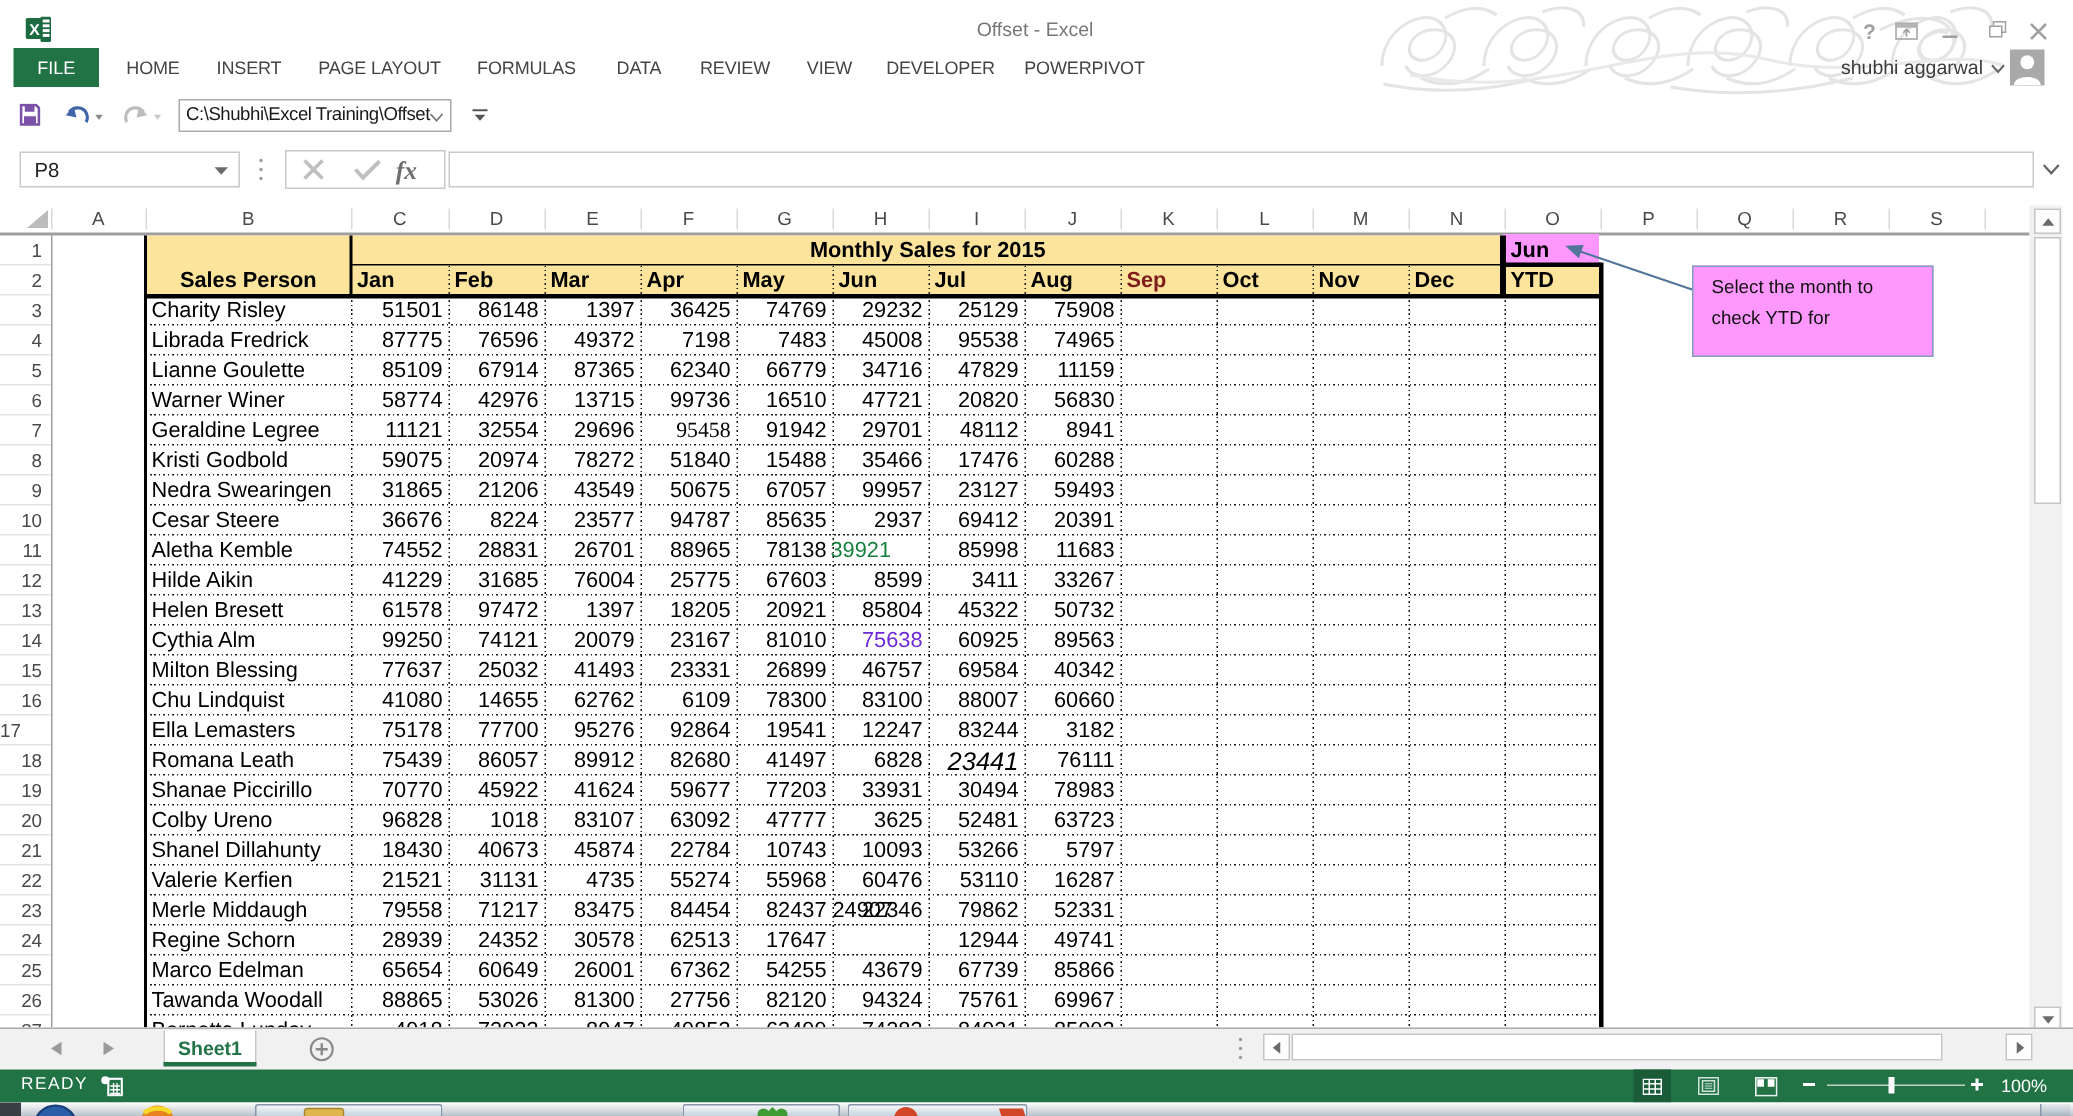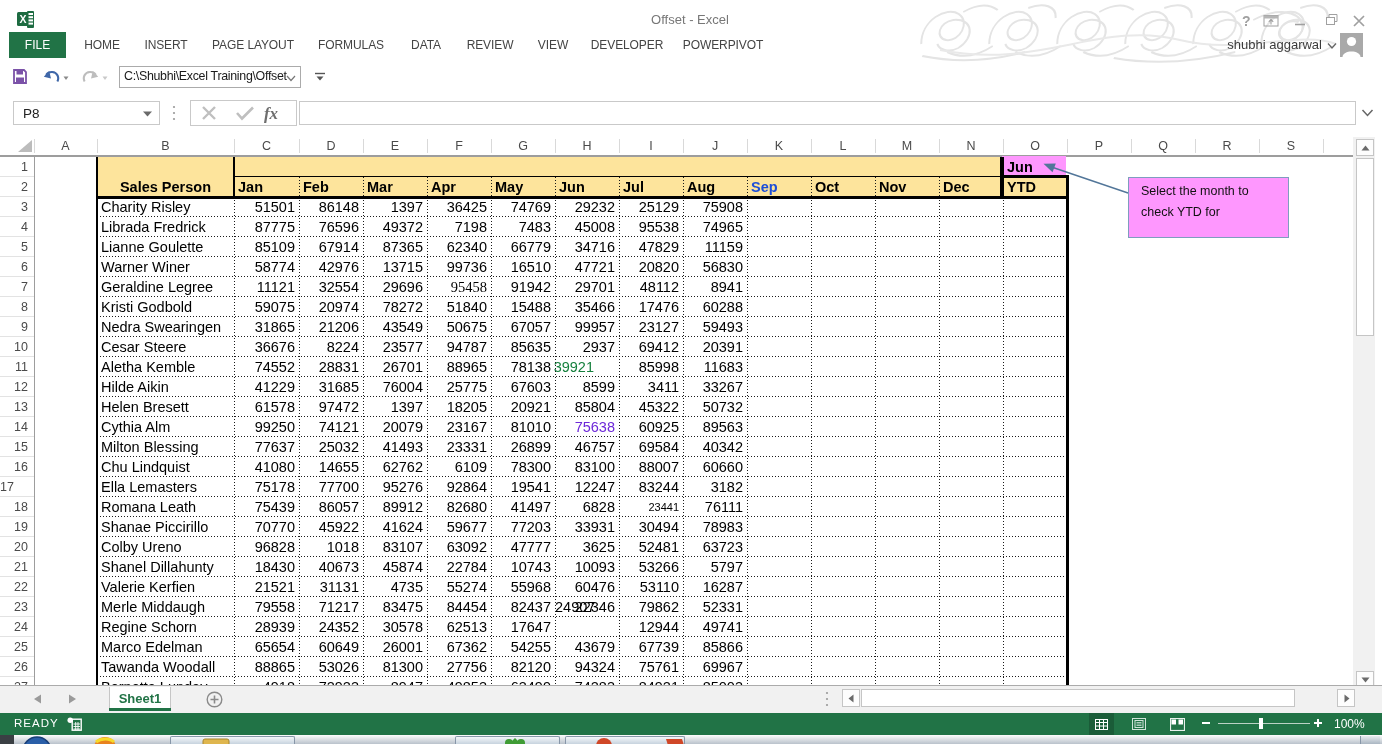--- a/index.html
+++ b/index.html
@@ -221,30 +221,31 @@
 <div class="abs" style="left:0px;top:656px;width:34px;height:1px;background:#e3e3e3;"></div>
 <div class="abs" style="left:0px;top:657px;width:28px;height:20px;font-size:12.5px;color:#4a4a4a;text-align:right;line-height:20px;overflow:hidden;">26</div>
 <div class="abs" style="left:0px;top:676px;width:34px;height:1px;background:#e3e3e3;"></div>
 <div class="abs" style="left:0px;top:677px;width:28px;height:8px;font-size:12.5px;color:#4a4a4a;text-align:right;line-height:20px;overflow:hidden;">27</div>
 <div class="abs" style="left:34px;top:157px;width:1px;height:528px;background:#9d9d9d;"></div>
 <div class="abs" style="left:97px;top:157px;width:137px;height:40px;background:#fde49c;"></div>
 <div class="abs" style="left:234px;top:157px;width:769px;height:20px;background:#fde49c;"></div>
 <div class="abs" style="left:1002px;top:156px;width:64px;height:20px;background:#fe97fe;"></div>
 <div class="abs" style="left:234px;top:177px;width:833px;height:20px;background:#fde49c;"></div>
 <div class="abs" style="left:97px;top:177px;width:137px;height:20px;font-size:14.5px;font-weight:bold;color:#000;text-align:center;line-height:20px;">Sales Person</div>
+<div class="abs" style="left:234px;top:157px;width:769px;height:20px;font-size:14.5px;font-weight:bold;color:#000;text-align:center;line-height:21px;">Monthly Sales for 2015</div>
 <div class="abs" style="left:1007px;top:157px;width:60px;height:20px;font-size:14.5px;font-weight:bold;color:#000;line-height:21px;">Jun</div>
 <div class="abs" style="left:238px;top:177px;width:61px;height:20px;font-size:14.5px;font-weight:bold;color:#000;line-height:21px;">Jan</div>
 <div class="abs" style="left:303px;top:177px;width:60px;height:20px;font-size:14.5px;font-weight:bold;color:#000;line-height:21px;">Feb</div>
 <div class="abs" style="left:367px;top:177px;width:60px;height:20px;font-size:14.5px;font-weight:bold;color:#000;line-height:21px;">Mar</div>
 <div class="abs" style="left:431px;top:177px;width:60px;height:20px;font-size:14.5px;font-weight:bold;color:#000;line-height:21px;">Apr</div>
 <div class="abs" style="left:495px;top:177px;width:60px;height:20px;font-size:14.5px;font-weight:bold;color:#000;line-height:21px;">May</div>
 <div class="abs" style="left:559px;top:177px;width:60px;height:20px;font-size:14.5px;font-weight:bold;color:#000;line-height:21px;">Jun</div>
 <div class="abs" style="left:623px;top:177px;width:60px;height:20px;font-size:14.5px;font-weight:bold;color:#000;line-height:21px;">Jul</div>
 <div class="abs" style="left:687px;top:177px;width:60px;height:20px;font-size:14.5px;font-weight:bold;color:#000;line-height:21px;">Aug</div>
-<div class="abs" style="left:751px;top:177px;width:60px;height:20px;font-size:14.5px;font-weight:bold;color:#1d4ed8;line-height:21px;">Sep</div>
+<div class="abs" style="left:751px;top:177px;width:60px;height:20px;font-size:14.5px;font-weight:bold;color:#7f1d1d;line-height:21px;">Sep</div>
 <div class="abs" style="left:815px;top:177px;width:60px;height:20px;font-size:14.5px;font-weight:bold;color:#000;line-height:21px;">Oct</div>
 <div class="abs" style="left:879px;top:177px;width:60px;height:20px;font-size:14.5px;font-weight:bold;color:#000;line-height:21px;">Nov</div>
 <div class="abs" style="left:943px;top:177px;width:60px;height:20px;font-size:14.5px;font-weight:bold;color:#000;line-height:21px;">Dec</div>
 <div class="abs" style="left:1007px;top:177px;width:60px;height:20px;font-size:14.5px;font-weight:bold;color:#000;line-height:21px;">YTD</div>
 <div class="abs" style="left:234px;top:176px;width:833px;height:1px;background:#000;"></div>
 <div class="abs" style="left:299px;top:177px;width:1px;height:20px;background:repeating-linear-gradient(180deg,#1a1a1a 0,#1a1a1a 1px,transparent 1px,transparent 3px);"></div>
 <div class="abs" style="left:363px;top:177px;width:1px;height:20px;background:repeating-linear-gradient(180deg,#1a1a1a 0,#1a1a1a 1px,transparent 1px,transparent 3px);"></div>
 <div class="abs" style="left:427px;top:177px;width:1px;height:20px;background:repeating-linear-gradient(180deg,#1a1a1a 0,#1a1a1a 1px,transparent 1px,transparent 3px);"></div>
 <div class="abs" style="left:491px;top:177px;width:1px;height:20px;background:repeating-linear-gradient(180deg,#1a1a1a 0,#1a1a1a 1px,transparent 1px,transparent 3px);"></div>
 <div class="abs" style="left:555px;top:177px;width:1px;height:20px;background:repeating-linear-gradient(180deg,#1a1a1a 0,#1a1a1a 1px,transparent 1px,transparent 3px);"></div>
@@ -389,21 +390,21 @@
 <div class="abs" style="left:555px;top:477px;width:60px;height:20px;font-size:14.5px;color:#000;line-height:21.5px;text-align:right;">12247</div>
 <div class="abs" style="left:619px;top:477px;width:60px;height:20px;font-size:14.5px;color:#000;line-height:21.5px;text-align:right;">83244</div>
 <div class="abs" style="left:683px;top:477px;width:60px;height:20px;font-size:14.5px;color:#000;line-height:21.5px;text-align:right;">3182</div>
 <div class="abs" style="left:101px;top:497px;width:131px;height:20px;font-size:14.5px;color:#000;line-height:21.5px;white-space:nowrap;">Romana Leath</div>
 <div class="abs" style="left:234px;top:497px;width:61px;height:20px;font-size:14.5px;color:#000;line-height:21.5px;text-align:right;">75439</div>
 <div class="abs" style="left:299px;top:497px;width:60px;height:20px;font-size:14.5px;color:#000;line-height:21.5px;text-align:right;">86057</div>
 <div class="abs" style="left:363px;top:497px;width:60px;height:20px;font-size:14.5px;color:#000;line-height:21.5px;text-align:right;">89912</div>
 <div class="abs" style="left:427px;top:497px;width:60px;height:20px;font-size:14.5px;color:#000;line-height:21.5px;text-align:right;">82680</div>
 <div class="abs" style="left:491px;top:497px;width:60px;height:20px;font-size:14.5px;color:#000;line-height:21.5px;text-align:right;">41497</div>
 <div class="abs" style="left:555px;top:497px;width:60px;height:20px;font-size:14.5px;color:#000;line-height:21.5px;text-align:right;">6828</div>
-<div class="abs" style="left:619px;top:497px;width:60px;height:20px;font-size:11px;color:#000;line-height:21.5px;text-align:right;">23441</div>
+<div class="abs" style="left:619px;top:497px;width:60px;height:20px;font-size:17px;color:#000;line-height:21.5px;text-align:right;font-style:italic;">23441</div>
 <div class="abs" style="left:683px;top:497px;width:60px;height:20px;font-size:14.5px;color:#000;line-height:21.5px;text-align:right;">76111</div>
 <div class="abs" style="left:101px;top:517px;width:131px;height:20px;font-size:14.5px;color:#000;line-height:21.5px;white-space:nowrap;">Shanae Piccirillo</div>
 <div class="abs" style="left:234px;top:517px;width:61px;height:20px;font-size:14.5px;color:#000;line-height:21.5px;text-align:right;">70770</div>
 <div class="abs" style="left:299px;top:517px;width:60px;height:20px;font-size:14.5px;color:#000;line-height:21.5px;text-align:right;">45922</div>
 <div class="abs" style="left:363px;top:517px;width:60px;height:20px;font-size:14.5px;color:#000;line-height:21.5px;text-align:right;">41624</div>
 <div class="abs" style="left:427px;top:517px;width:60px;height:20px;font-size:14.5px;color:#000;line-height:21.5px;text-align:right;">59677</div>
 <div class="abs" style="left:491px;top:517px;width:60px;height:20px;font-size:14.5px;color:#000;line-height:21.5px;text-align:right;">77203</div>
 <div class="abs" style="left:555px;top:517px;width:60px;height:20px;font-size:14.5px;color:#000;line-height:21.5px;text-align:right;">33931</div>
 <div class="abs" style="left:619px;top:517px;width:60px;height:20px;font-size:14.5px;color:#000;line-height:21.5px;text-align:right;">30494</div>
 <div class="abs" style="left:683px;top:517px;width:60px;height:20px;font-size:14.5px;color:#000;line-height:21.5px;text-align:right;">78983</div>

